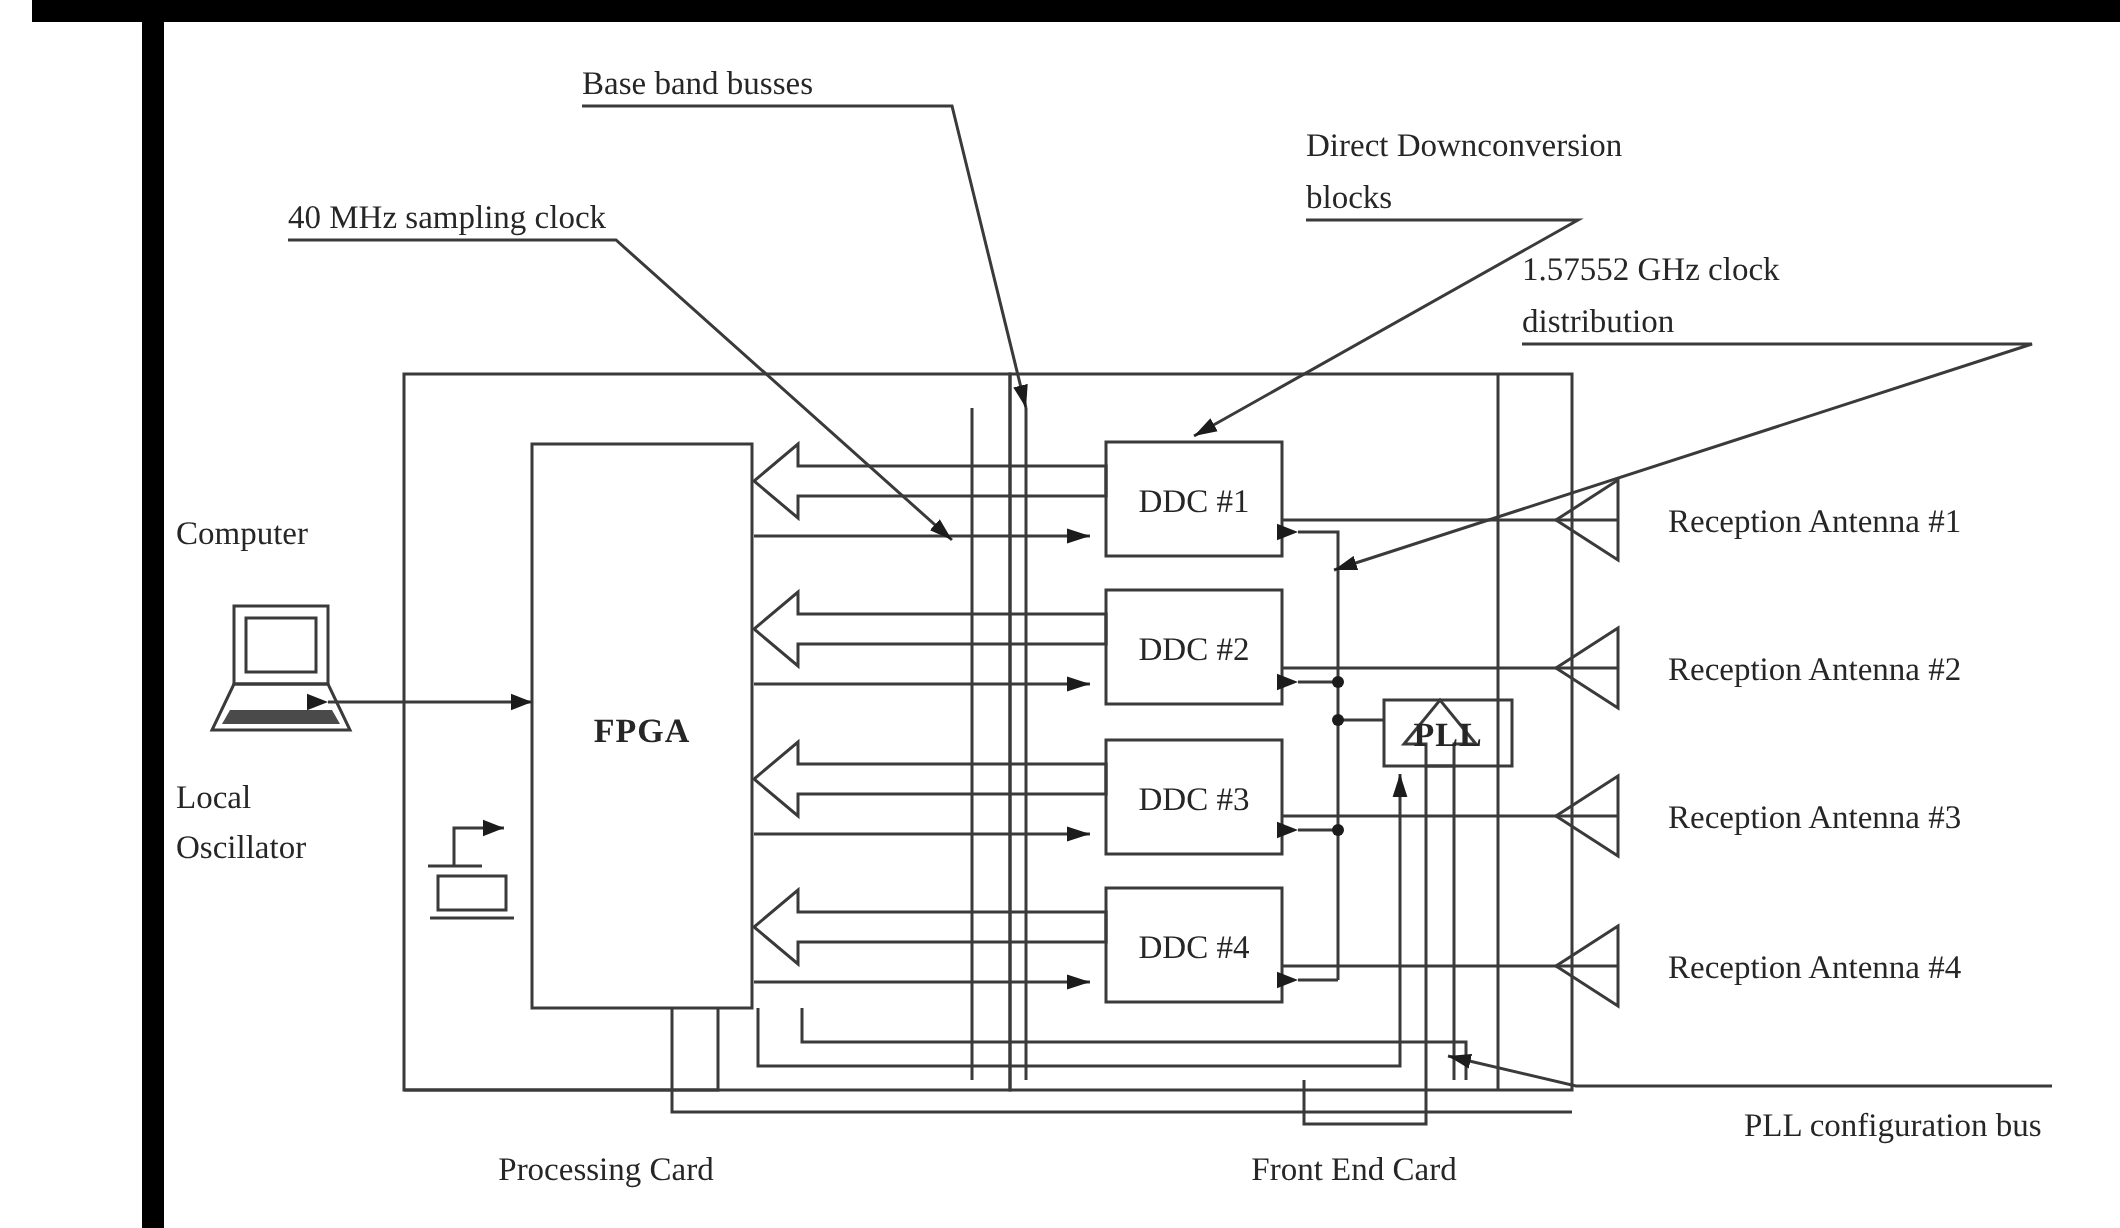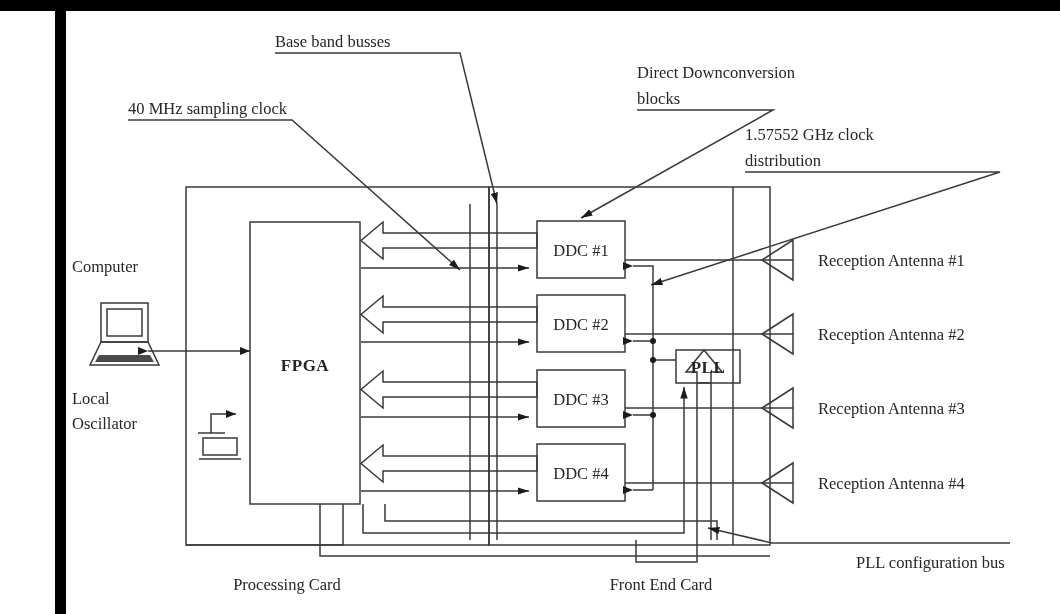--- a/index.html
+++ b/index.html
@@ -9,21 +9,21 @@
   }
   body {
     width: 1060px;
     height: 614px;
     position: relative;
     font-family: "Liberation Serif", "DejaVu Serif", serif;
     overflow: hidden;
   }
   #figure {
     position: absolute;
-    left: 0; top: 0;
+    left: 16px; top: 0;
     width: 984px;
     height: 614px;
   }
   .frame-top {
     position: absolute;
     left: 0; top: 0;
     width: 1060px; height: 11px;
     background: #000000;
   }
   .frame-left {

